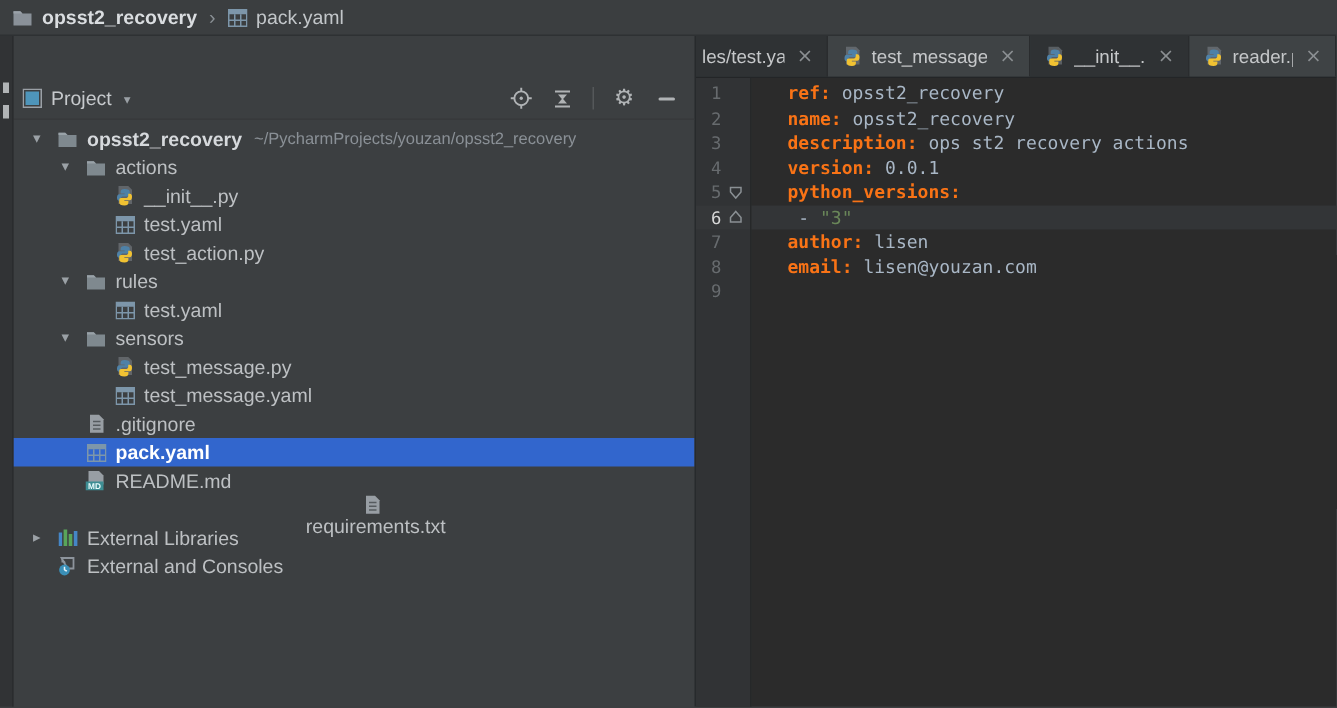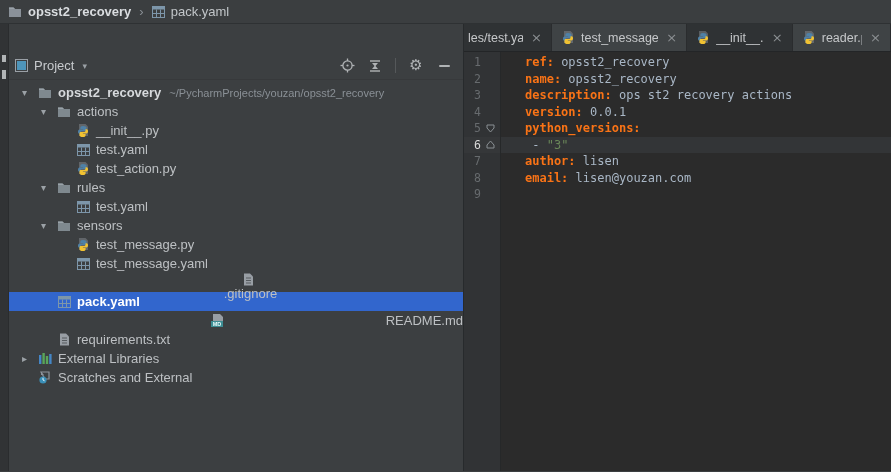--- a/index.html
+++ b/index.html
@@ -297,21 +297,21 @@
             <svg width="13" height="12" viewBox="0 0 13 12">
               <rect x="0.5" y="0.5" width="12" height="11" fill="none" stroke="#7d96aa"></rect>
               <rect x="0.5" y="0.5" width="12" height="3" fill="#7d96aa"></rect>
               <line x1="4.5" y1="3.5" x2="4.5" y2="11.5" stroke="#7d96aa"></line>
               <line x1="8.5" y1="3.5" x2="8.5" y2="11.5" stroke="#7d96aa"></line>
               <line x1="0.5" y1="7.5" x2="12.5" y2="7.5" stroke="#7d96aa"></line>
             </svg>
           </span>
           <span class="t-label">test_message.yaml</span>
         </div>
-        <div class="tree-row" style="padding-left: 29px; flex-direction: column;">
+        <div class="tree-row" style="padding-left: 29px;">
           <span class="arrow-slot"></span>
           <span class="t-icon">
             <svg width="11" height="13" viewBox="0 0 11 13">
               <path d="M1 .5h6L10 3.5V12.5H1z" fill="#989ea4"></path>
               <line x1="3" y1="5" x2="8" y2="5" stroke="#565b5f"></line>
               <line x1="3" y1="7.5" x2="8" y2="7.5" stroke="#565b5f"></line>
               <line x1="3" y1="10" x2="8" y2="10" stroke="#565b5f"></line>
             </svg>
           </span>
           <span class="t-label">.gitignore</span>
@@ -322,32 +322,32 @@
             <svg width="13" height="12" viewBox="0 0 13 12">
               <rect x="0.5" y="0.5" width="12" height="11" fill="none" stroke="#7d96aa"></rect>
               <rect x="0.5" y="0.5" width="12" height="3" fill="#7d96aa"></rect>
               <line x1="4.5" y1="3.5" x2="4.5" y2="11.5" stroke="#7d96aa"></line>
               <line x1="8.5" y1="3.5" x2="8.5" y2="11.5" stroke="#7d96aa"></line>
               <line x1="0.5" y1="7.5" x2="12.5" y2="7.5" stroke="#7d96aa"></line>
             </svg>
           </span>
           <span class="t-label">pack.yaml</span>
         </div>
-        <div class="tree-row" style="padding-left: 29px; justify-content: space-between;">
+        <div class="tree-row" style="padding-left: 29px;">
           <span class="arrow-slot"></span>
           <span class="t-icon">
             <svg width="14" height="13" viewBox="0 0 14 13">
               <path d="M2 0h7l3 3v6H2z" fill="#989ea4"></path>
               <rect x="0" y="7" width="12" height="6" fill="#3d8d93"></rect>
               <text x="6" y="11.8" font-size="5.5" fill="#eafcfc" text-anchor="middle" font-family="Liberation Sans,sans-serif" font-weight="bold">MD</text>
             </svg>
           </span>
           <span class="t-label">README.md</span>
         </div>
-        <div class="tree-row" style="padding-left: 29px;">
+        <div class="tree-row" style="padding-left: 29px; flex-direction: column;">
           <span class="arrow-slot"></span>
           <span class="t-icon">
             <svg width="11" height="13" viewBox="0 0 11 13">
               <path d="M1 .5h6L10 3.5V12.5H1z" fill="#989ea4"></path>
               <line x1="3" y1="5" x2="8" y2="5" stroke="#565b5f"></line>
               <line x1="3" y1="7.5" x2="8" y2="7.5" stroke="#565b5f"></line>
               <line x1="3" y1="10" x2="8" y2="10" stroke="#565b5f"></line>
             </svg>
           </span>
           <span class="t-label">requirements.txt</span>
@@ -370,21 +370,21 @@
           <span class="arrow-slot"></span>
           <span class="t-icon">
             <svg width="14" height="13" viewBox="0 0 14 13">
               <path d="M3 1 l8 0 0 7 -4 0 z" fill="none" stroke="#8d949c" stroke-width="1.2"></path>
               <path d="M3 1 l3 3 -3 0 z" fill="#8d949c"></path>
               <circle cx="5" cy="9" r="3.6" fill="#3a8fb7"></circle>
               <line x1="5" y1="9" x2="5" y2="6.8" stroke="#eaf4f8" stroke-width="1"></line>
               <line x1="5" y1="9" x2="6.6" y2="9.8" stroke="#eaf4f8" stroke-width="1"></line>
             </svg>
           </span>
-          <span class="t-label">Scratches and External</span>
+          <span class="t-label">External and Consoles</span>
         </div>
       </div>
   </div>
 
   <div class="editor-col">
     <div class="tabbar" id="tabbar">
         <div class="tab dark clipped">
           <span class="tab-label">les/test.yaml</span>
           <span class="close">×</span>
         </div>

